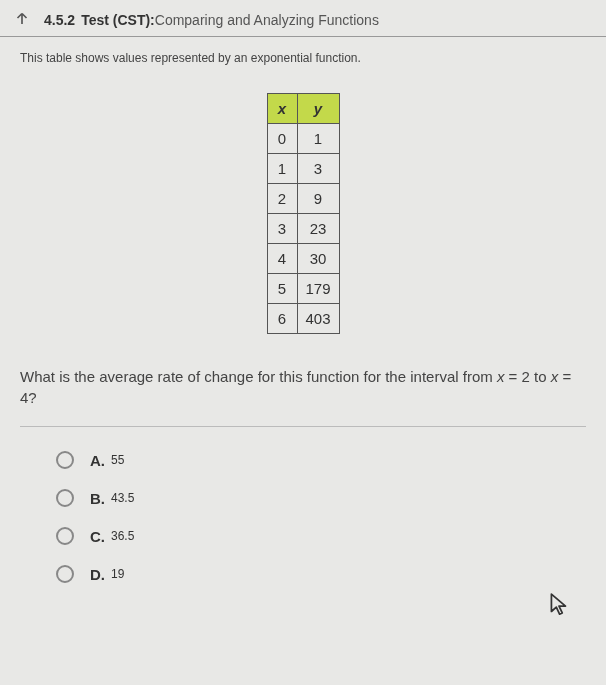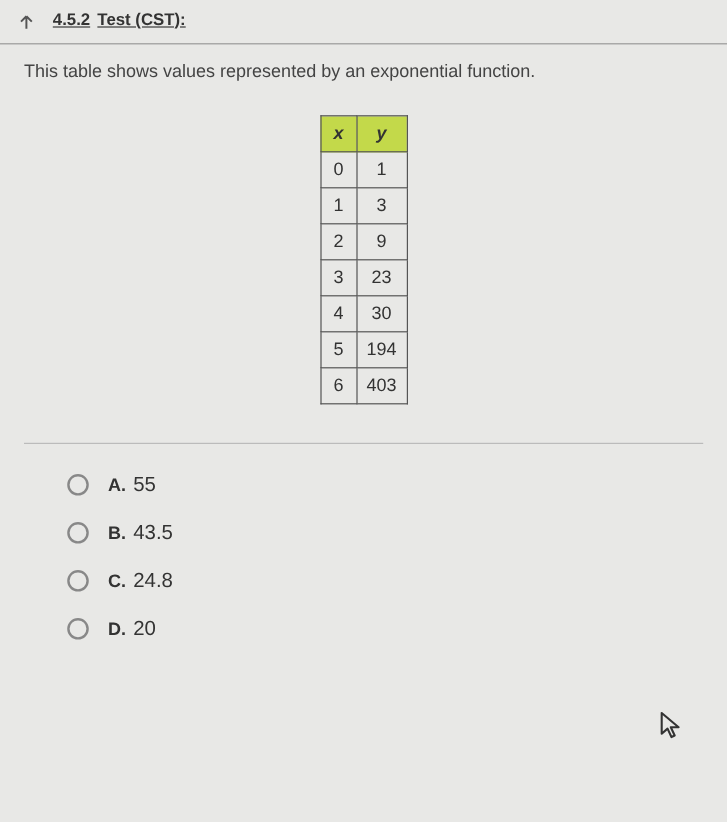--- a/index.html
+++ b/index.html
@@ -10,25 +10,24 @@
     body {
       font-family: Arial, Helvetica, sans-serif;
       background: #e8e8e6;
       width: 606px;
       height: 685px;
       color: #3a3a3a;
       position: relative;
     }
     .header {
       display: flex;
-      align-items: flex-start;
+      align-items: flex-end;
       padding: 8px 12px;
       border-bottom: 1px solid #999;
       background: #e8e8e6;
-      text-decoration: underline;
     }
     .back-icon {
       width: 20px;
       height: 20px;
       margin-right: 12px;
       display: flex;
       align-items: center;
       justify-content: center;
     }
     .header-num {
@@ -44,21 +43,21 @@
       color: #333;
     }
     .header-topic {
       font-size: 14px;
       color: #555;
     }
     .content {
       padding: 14px 20px 0 20px;
     }
     .prompt1 {
-      font-size: 15px;
+      font-size: 12px;
       color: #444;
       margin-bottom: 28px;
     }
     .table-wrap {
       display: flex;
       justify-content: center;
       margin-bottom: 32px;
     }
     table {
       border-collapse: collapse;
@@ -111,40 +110,41 @@
       margin-right: 16px;
       flex-shrink: 0;
     }
     .answer-letter {
       font-weight: bold;
       font-size: 15px;
       color: #333;
       margin-right: 6px;
     }
     .answer-text {
-      font-size: 17px;
+      font-size: 12px;
       color: #333;
     }
     .cursor {
       position: absolute;
       right: 36px;
       top: 592px;
     }
   </style>
 </head>
 <body>
 
 <div class="header">
   <span class="back-icon">
     <svg width="18" height="18" viewBox="0 0 24 24" fill="none" stroke="#555" stroke-width="2.2">
       <path d="M12 20 L12 6 M12 6 L6 12 M12 6 L18 12"></path>
     </svg>
   </span>
   <span class="header-num">4.5.2</span>
   <span class="header-type">Test (CST):</span>
+  <span class="header-topic">Comparing and Analyzing Functions</span>
 </div>
 
 <div class="content">
   <div class="prompt1">This table shows values represented by an exponential function.</div>
 
   <div class="table-wrap">
     <table>
       <tbody>
           <tr>
         <th class="col-x">x</th>
@@ -165,53 +165,56 @@
       <tr>
             <td class="col-x">3</td>
             <td class="col-y">23</td>
           </tr>
       <tr>
             <td class="col-x">4</td>
             <td class="col-y">30</td>
           </tr>
       <tr>
             <td class="col-x">5</td>
-            <td class="col-y">194</td>
+            <td class="col-y">179</td>
           </tr>
       <tr>
             <td class="col-x">6</td>
             <td class="col-y">403</td>
           </tr>
     </tbody>
       </table>
   </div>
 
+  <div class="prompt2">
+    <span>What is the average rate of change for this function for the interval from </span><span class="var">x</span><span> = 2 to </span><span class="var">x</span><span> = 4?</span>
+  </div>
 
   <hr class="sep">
 
   <div class="answers">
     <div class="answer">
       <span class="radio"></span>
       <span class="answer-letter">A.</span>
       <span class="answer-text">55</span>
     </div>
     <div class="answer">
       <span class="radio"></span>
       <span class="answer-letter">B.</span>
       <span class="answer-text">43.5</span>
     </div>
     <div class="answer">
       <span class="radio"></span>
       <span class="answer-letter">C.</span>
-      <span class="answer-text">24.8</span>
+      <span class="answer-text">36.5</span>
     </div>
     <div class="answer">
       <span class="radio"></span>
       <span class="answer-letter">D.</span>
-      <span class="answer-text">20</span>
+      <span class="answer-text">19</span>
     </div>
   </div>
 </div>
 
 <span class="cursor">
   <svg width="22" height="26" viewBox="0 0 20 24" fill="none" stroke="#333" stroke-width="1.6" stroke-linejoin="round">
     <path d="M3 2 L3 18 L7.5 14 L10.5 20.5 L13 19.3 L10 13 L16 13 Z"></path>
   </svg>
 </span>
 

